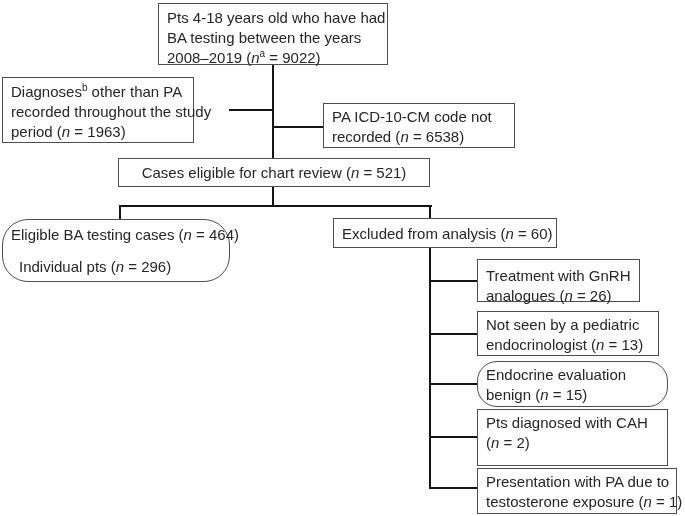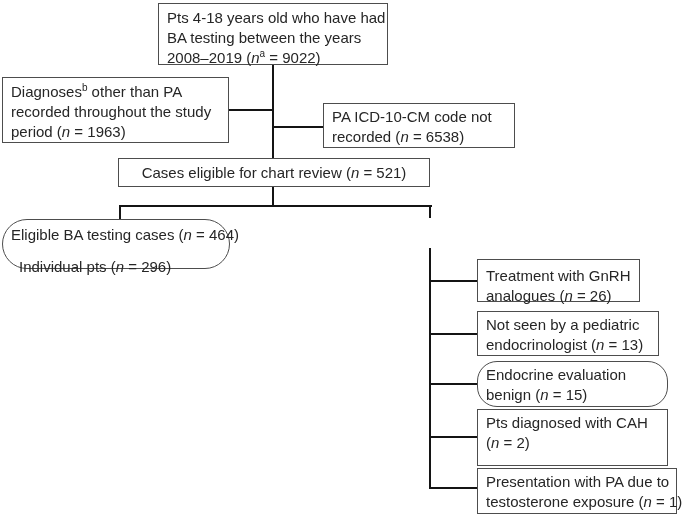--- a/index.html
+++ b/index.html
@@ -51,40 +51,43 @@
   <div class="conn" style="left:431px;top:383px;width:46px;height:2px;"></div>
   <div class="conn" style="left:431px;top:436px;width:46px;height:2px;"></div>
   <div class="conn" style="left:431px;top:487px;width:46px;height:2px;"></div>
 
   <div class="box" style="left:158px;top:3px;width:230px;height:62px;padding-top:4px;">
     <div class="tline"><span>Pts 4-18 years old who have had</span></div>
     <div class="tline"><span>BA testing between the years</span></div>
     <div class="tline"><span>2008–2019 (</span><span class="i">n</span><span class="sup">a</span><span> = 9022)</span></div>
   </div>
 
-  <div class="box" style="left:2px;top:77px;width:227px;height:66px;padding-top:4px;">
+  <div class="box" style="left:2px;top:77px;width:192px;height:66px;padding-top:4px;">
     <div class="tline"><span>Diagnoses</span><span class="sup">b</span><span> other than PA</span></div>
     <div class="tline"><span>recorded throughout the study</span></div>
     <div class="tline"><span>period (</span><span class="i">n</span><span> = 1963)</span></div>
   </div>
 
   <div class="box" style="left:323px;top:103px;width:192px;height:45px;padding-top:3px;">
     <div class="tline"><span>PA ICD-10-CM code not</span></div>
     <div class="tline"><span>recorded (</span><span class="i">n</span><span> = 6538)</span></div>
   </div>
 
   <div class="box center-text" style="left:118px;top:158px;width:312px;height:29px;">
     <div><span>Cases eligible for chart review (</span><span class="i">n</span><span> = 521)</span></div>
   </div>
 
-  <div class="box" style="left:2px;top:219px;width:228px;height:50px;padding-top:5px;border-radius:26px;">
+  <div class="box" style="left:2px;top:219px;width:228px;height:63px;padding-top:5px;border-radius:26px;">
     <div class="tline"><span>Eligible BA testing cases (</span><span class="i">n</span><span> = 464)</span></div>
     <div class="tline" style="margin-top:12px;margin-left:8px;"><span>Individual pts (</span><span class="i">n</span><span> = 296)</span></div>
   </div>
 
+  <div class="box vcenter-text" style="left:333px;top:218px;width:224px;height:30px;padding-left:8px;">
+    <div><span>Excluded from analysis (</span><span class="i">n</span><span> = 60)</span></div>
+  </div>
 
   <div class="box" style="left:477px;top:259px;width:163px;height:43px;padding-top:6px;">
     <div class="tline"><span>Treatment with GnRH</span></div>
     <div class="tline"><span>analogues (</span><span class="i">n</span><span> = 26)</span></div>
   </div>
 
   <div class="box" style="left:477px;top:311px;width:182px;height:45px;padding-top:3px;">
     <div class="tline"><span>Not seen by a pediatric</span></div>
     <div class="tline"><span>endocrinologist (</span><span class="i">n</span><span> = 13)</span></div>
   </div>

